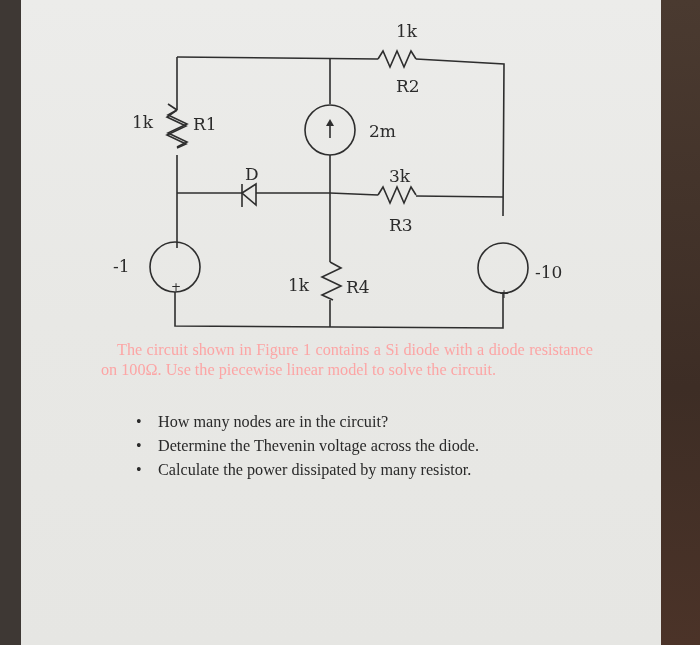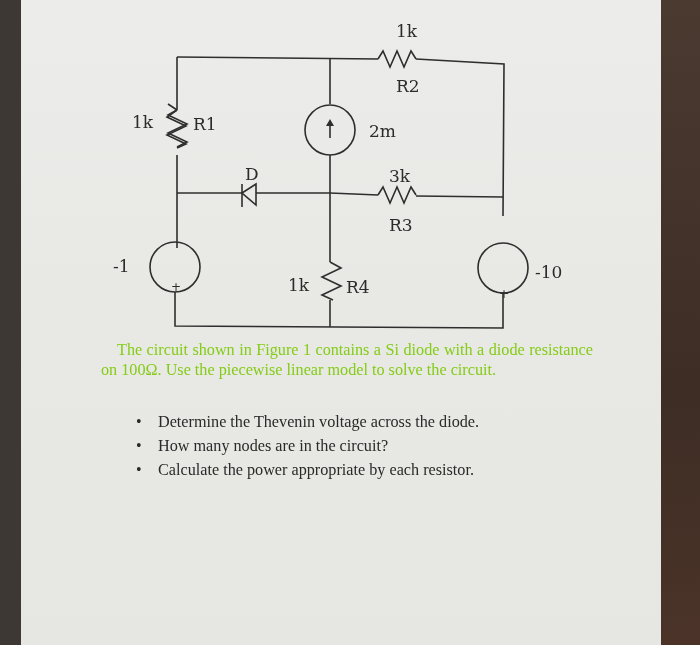--- a/index.html
+++ b/index.html
@@ -4,21 +4,21 @@
 <style>
   html, body { margin:0; padding:0; }
   body { width:700px; height:645px; position:relative; overflow:hidden; background:#3e3834; }
   .page { position:absolute; left:21px; top:0; width:640px; height:645px;
           background: linear-gradient(180deg,#ececea 0%, #e8e8e5 50%, #e6e6e3 100%); }
   .right-edge { position:absolute; left:661px; top:0; width:39px; height:645px;
                 background: linear-gradient(180deg,#4a3a30,#3d2d25 60%,#4b3328); }
   svg.circuit { position:absolute; left:0; top:0; }
   .lbl { font-family:"DejaVu Serif", serif; font-size:17px; fill:#2b2b2b; }
   .plus { font-family:"DejaVu Sans", sans-serif; font-size:12px; fill:#2b2b2b; }
-  .text { position:absolute; font-family:"Liberation Serif", serif; color:#84cc16; font-size:16.2px; line-height:20px; }
+  .text { position:absolute; font-family:"Liberation Serif", serif; color:#fca5a5; font-size:16.2px; line-height:20px; }
   .para { left:101px; top:340px; width:492px; text-align:justify; text-indent:16px; }
   ul.q { position:absolute; left:136px; top:412px; margin:0; padding:0; list-style:none; width:460px;
          font-family:"Liberation Serif", serif; color:#2a2a2a; font-size:16.2px; line-height:20px; }
   ul.q li { position:relative; padding-left:22px; margin-bottom:4px; }
   ul.q li::before { content:"•"; position:absolute; left:0; top:0; font-size:16px; }
   ul.q li.tall { line-height:22px; }
 </style>
 </head>
 <body>
 
@@ -70,16 +70,16 @@
   <text class="plus" x="171" y="291">+</text>
   <text class="lbl" x="288" y="291">1k</text>
   <text class="lbl" x="346" y="293">R4</text>
   <text class="lbl" x="535" y="278">-10</text>
   <text class="plus" x="499" y="298">+</text>
 </svg>
 
 <div class="text para">The circuit shown in Figure 1 contains a Si diode with a diode resistance on 100Ω. Use the piecewise linear model to solve the circuit.</div>
 
 <ul class="q">
+  <li>How many nodes are in the circuit?</li>
   <li>Determine the Thevenin voltage across the diode.</li>
-  <li>How many nodes are in the circuit?</li>
-  <li>Calculate the power appropriate by each resistor.</li>
+  <li>Calculate the power dissipated by many resistor.</li>
 </ul>
 
 </body></html>

